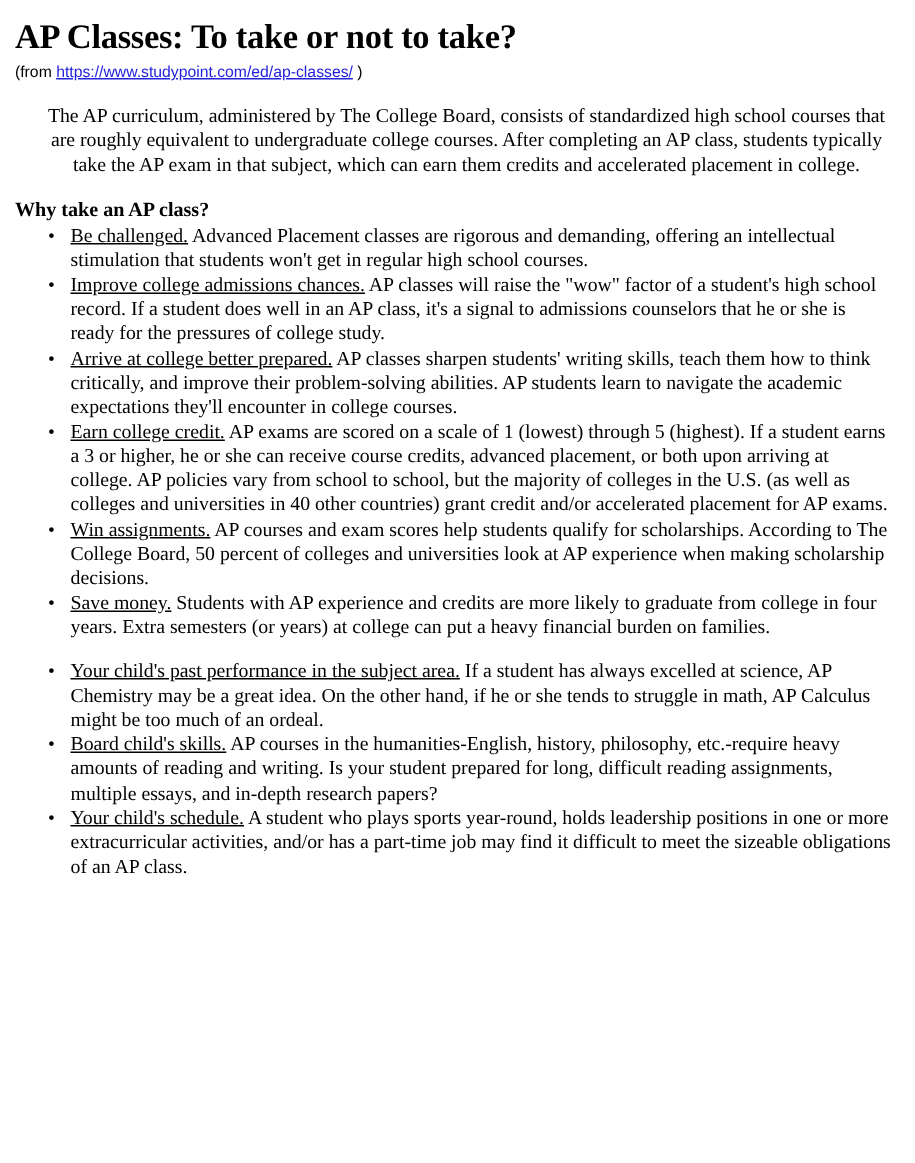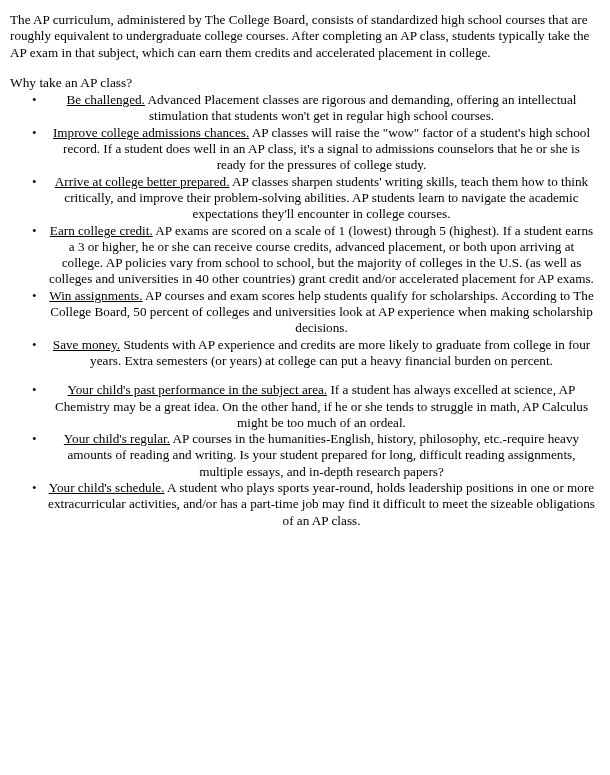--- a/index.html
+++ b/index.html
@@ -34,47 +34,46 @@
     margin: 0 0 14px 0;
     color: #000000;
   }
   a.link {
     color: #2222dd;
     text-decoration: underline;
   }
   p.body-para {
     font-size: 13.2px;
     line-height: 16.3px;
-    margin: 0 0 14px 0;
-    text-align: left;
+    margin: 0 0 14px 16px;
+    text-align: center;
   }
   p.body-para.tight {
     margin-bottom: 0;
   }
   h2.section-head {
     font-size: 13.4px;
-    font-weight: normal;
+    font-weight: bold;
     line-height: 16.3px;
     margin: 0 0 1px 0;
   }
   h2.section-head.spaced-before {
     margin-top: 18px;
   }
   ul.bullets {
     list-style: none;
     margin: 0;
     padding: 0;
   }
   ul.bullets li {
     position: relative;
     font-size: 13.2px;
     line-height: 16.3px;
     padding-left: 37px;
     margin: 0;
-    text-align: center;
   }
   ul.bullets li::before {
     content: "\2022";
     position: absolute;
     left: 22px;
     top: 0;
     font-size: 13px;
     line-height: 16.3px;
   }
   .lead-underline {
@@ -85,41 +84,43 @@
   }
   .block-gap {
     height: 16px;
   }
 </style>
 </head>
 <body>
 
 <div class="page">
 
+  <h1 class="doc-title">AP Classes: To take or not to take?</h1>
 
+  <div class="source-line"><span>(from </span><a class="link" href="#">https://www.studypoint.com/ed/ap-classes/</a><span> )</span></div>
 
   <p class="body-para">The AP curriculum, administered by The College Board, consists of standardized high school courses that are roughly equivalent to undergraduate college courses. After completing an AP class, students typically take the AP exam in that subject, which can earn them credits and accelerated placement in college.</p>
 
 
   <h2 class="section-head">Why take an AP class?</h2>
 
   <ul class="bullets">
     <li><span class="lead-underline">Be challenged.</span><span> Advanced Placement classes are rigorous and demanding, offering an intellectual stimulation that students won't get in regular high school courses.</span></li>
     <li><span class="lead-underline">Improve college admissions chances.</span><span> AP classes will raise the "wow" factor of a student's high school record. If a student does well in an AP class, it's a signal to admissions counselors that he or she is ready for the pressures of college study.</span></li>
     <li><span class="lead-underline">Arrive at college better prepared.</span><span> AP classes sharpen students' writing skills, teach them how to think critically, and improve their problem-solving abilities. AP students learn to navigate the academic expectations they'll encounter in college courses.</span></li>
     <li><span class="lead-underline">Earn college credit.</span><span> AP exams are scored on a scale of 1 (lowest) through 5 (highest). If a student earns a 3 or higher, he or she can receive course credits, advanced placement, or both upon arriving at college. AP policies vary from school to school, but the majority of colleges in the U.S. (as well as colleges and universities in 40 other countries) grant credit and/or accelerated placement for AP exams.</span></li>
     <li><span class="lead-underline">Win assignments.</span><span> AP courses and exam scores help students qualify for scholarships. According to The College Board, 50 percent of colleges and universities look at AP experience when making scholarship decisions.</span></li>
-    <li><span class="lead-underline">Save money.</span><span> Students with AP experience and credits are more likely to graduate from college in four years. Extra semesters (or years) at college can put a heavy financial burden on percent.</span></li>
+    <li><span class="lead-underline">Save money.</span><span> Students with AP experience and credits are more likely to graduate from college in four years. Extra semesters (or years) at college can put a heavy financial burden on families.</span></li>
   </ul>
 
 
 
   <div class="gap-before-list"></div>
 
   <ul class="bullets">
     <li><span class="lead-underline">Your child's past performance in the subject area.</span><span> If a student has always excelled at science, AP Chemistry may be a great idea. On the other hand, if he or she tends to struggle in math, AP Calculus might be too much of an ordeal.</span></li>
-    <li><span class="lead-underline">Your child's regular.</span><span> AP courses in the humanities-English, history, philosophy, etc.-require heavy amounts of reading and writing. Is your student prepared for long, difficult reading assignments, multiple essays, and in-depth research papers?</span></li>
+    <li><span class="lead-underline">Board child's skills.</span><span> AP courses in the humanities-English, history, philosophy, etc.-require heavy amounts of reading and writing. Is your student prepared for long, difficult reading assignments, multiple essays, and in-depth research papers?</span></li>
     <li><span class="lead-underline">Your child's schedule.</span><span> A student who plays sports year-round, holds leadership positions in one or more extracurricular activities, and/or has a part-time job may find it difficult to meet the sizeable obligations of an AP class.</span></li>
   </ul>
 
   <div class="block-gap"></div>
 
 </div>
 
 </body></html>

